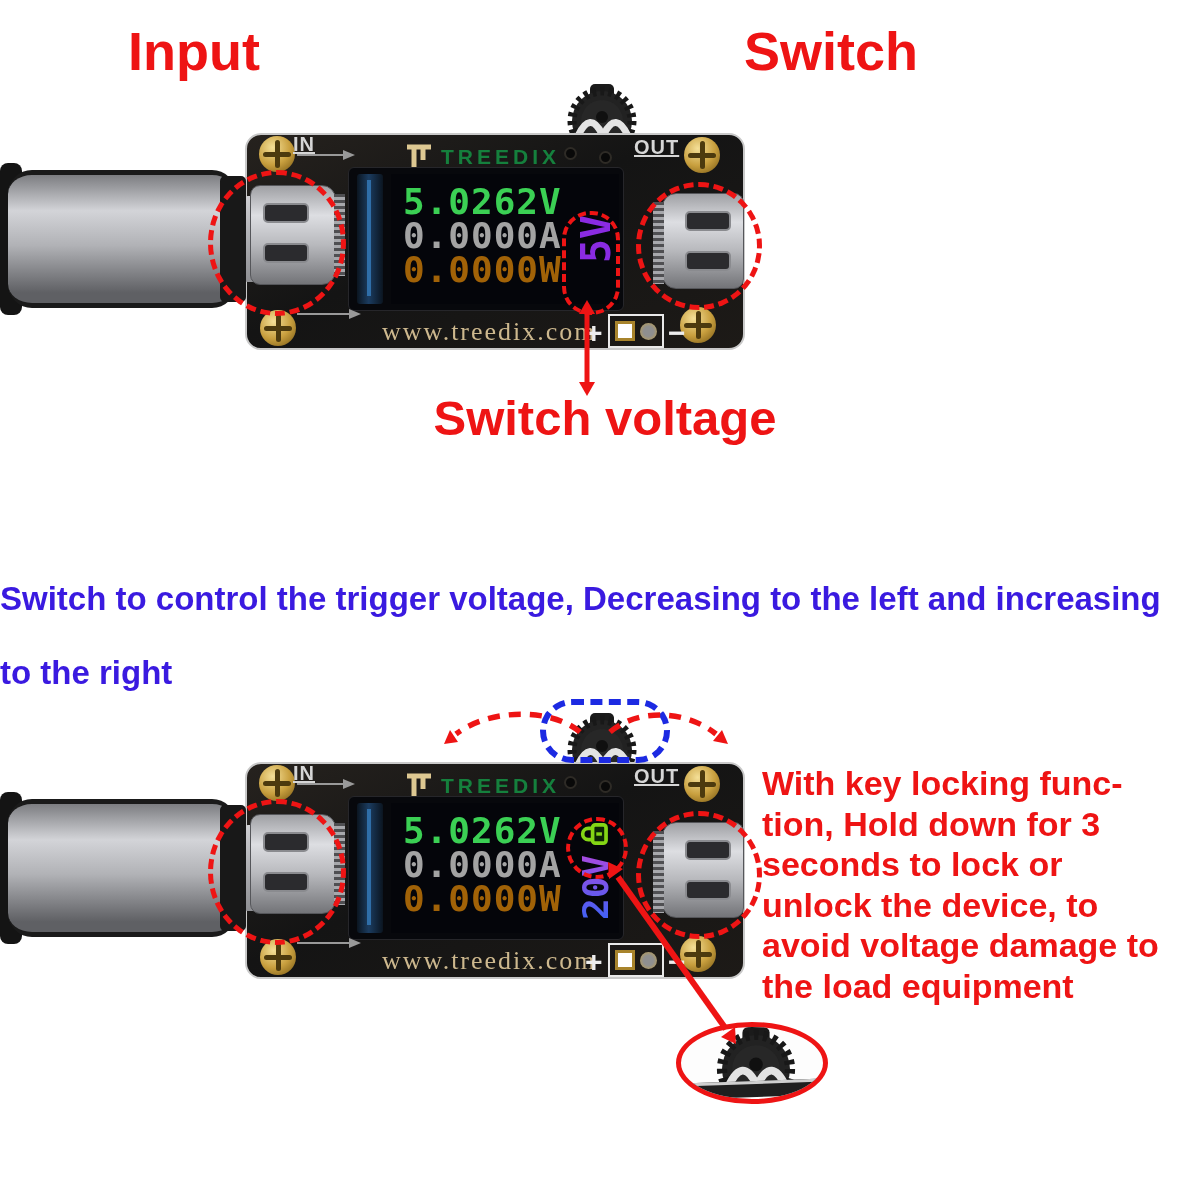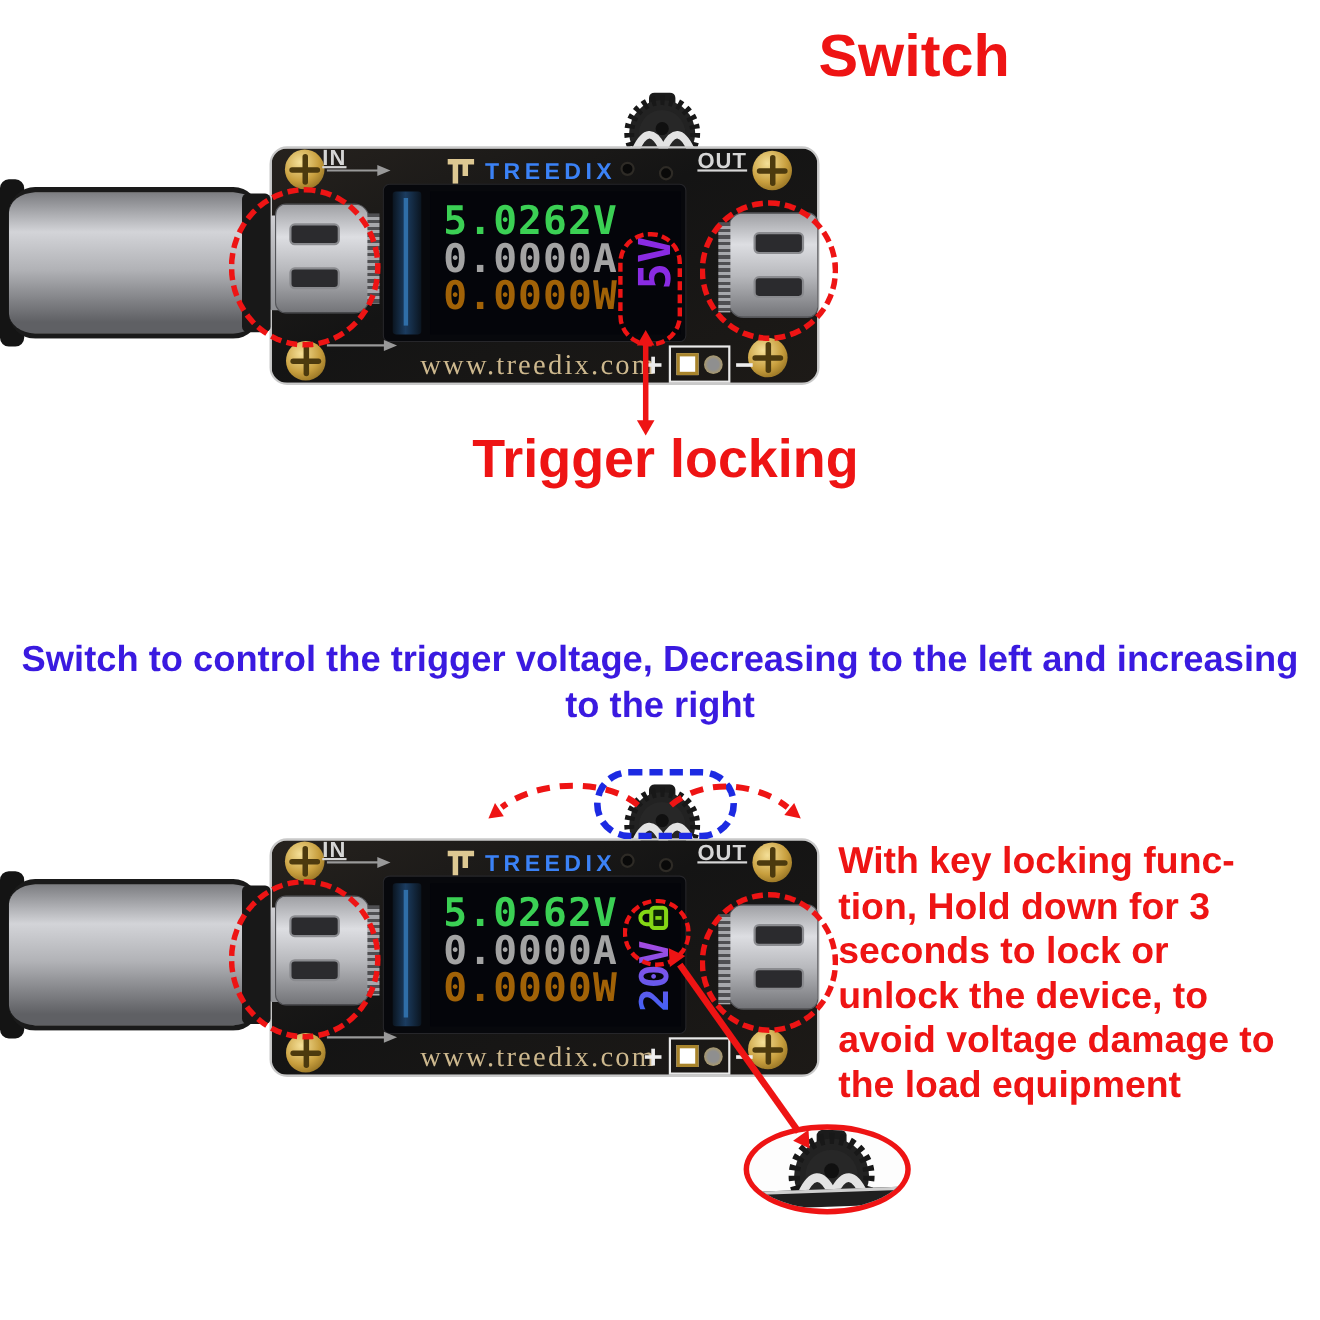--- a/index.html
+++ b/index.html
@@ -3,41 +3,41 @@
 <meta charset="utf-8">
 <style>
   html,body{margin:0;padding:0;background:#fff;}
   #page{position:relative;width:1200px;height:1200px;background:#fff;overflow:hidden;
         font-family:"Liberation Sans",sans-serif;}
 
   
   .big-title{position:absolute;font:700 54px/1 "Liberation Sans",sans-serif;color:#ee1414;}
   #trigger-label{position:absolute;left:300px;top:394px;width:610px;text-align:center;
                  font:700 49px/1 "Liberation Sans",sans-serif;color:#ee1414;}
-  .blue-note{position:absolute;left:0;width:1200px;text-align:center;
+  .blue-note{position:absolute;left:0;width:1200px;
              font:700 33px/1.1 "Liberation Sans",sans-serif;color:#3a1ae0;}
   #keylock-text{position:absolute;left:762px;top:763px;width:452px;
                 font:700 34px/40.5px "Liberation Sans",sans-serif;color:#ee1414;}
 
   
   .device{position:absolute;left:0;width:1200px;height:420px;}
   .gear-wrap{position:absolute;left:554px;top:84px;z-index:0;}
   .pcb{position:absolute;left:245px;top:133px;width:500px;height:217px;box-sizing:border-box;
        background:linear-gradient(155deg,#26221e,#141414 45%,#1d1a17);
        border:2px solid #c9c9c9;border-radius:16px;z-index:2;}
   .screw{position:absolute;width:36px;height:36px;border-radius:50%;z-index:3;
          background:radial-gradient(circle at 38% 32%,#f4df97,#c89f3e 52%,#7c5c16 95%);}
   .screw::before,.screw::after{content:"";position:absolute;background:#4c3a0e;border-radius:3px;}
   .screw::before{left:16px;top:4px;width:5px;height:28px;}
   .screw::after{top:16px;left:4px;height:5px;width:28px;}
 
   .silk{position:absolute;color:#d6d6d6;font:700 20px/1 "Liberation Sans",sans-serif;z-index:3;
         letter-spacing:1px;text-decoration:underline;}
   .brand{position:absolute;left:404px;top:142px;display:flex;align-items:center;gap:7px;z-index:3;}
-  .brand-text{color:#3b82f6;font:700 21px/1 "Liberation Sans",sans-serif;letter-spacing:4px;}
+  .brand-text{color:#15803d;font:700 21px/1 "Liberation Sans",sans-serif;letter-spacing:4px;}
   .hole{position:absolute;width:13px;height:13px;border-radius:50%;background:#090909;
         border:2px solid #2e2b26;box-sizing:border-box;z-index:3;}
 
   .display{position:absolute;left:348px;top:167px;width:276px;height:144px;z-index:3;
            background:#07080c;border-radius:6px;border:1px solid #26262a;box-sizing:border-box;}
   .ribbon{position:absolute;left:8px;top:6px;width:26px;height:130px;border-radius:3px;
           background:linear-gradient(90deg,#0b1520,#1b3c60 45%,#0b1520);}
   .ribbon::after{content:"";position:absolute;left:10px;top:6px;width:4px;height:116px;background:#2f6ea8;}
   .screen{position:absolute;left:42px;top:6px;width:228px;height:130px;background:#04050a;overflow:hidden;}
   .drow{position:absolute;left:12px;white-space:nowrap;
@@ -103,20 +103,21 @@
   #wheel-ellipse{position:absolute;left:676px;top:1022px;width:152px;height:82px;z-index:9;
                  border:5px solid #ee1414;border-radius:50%;background:#fdfdfd;overflow:hidden;box-sizing:border-box;}
   .closeup-bar{position:absolute;left:-6px;top:54px;width:160px;height:13px;background:#1f1f1f;
                border-top:3px solid #cfcfcf;transform:rotate(-2deg);}
 </style>
 </head>
 <body>
 
 <div id="page">
 
+  <div class="big-title" style="left:128px;top:24px">Input</div>
   <div class="big-title" style="left:744px;top:24px">Switch</div>
 
   <div class="device" style="top:0">
     <div class="gear-wrap">
       <svg width="96" height="60" viewBox="0 0 96 60">
         <rect x="36" y="0" width="24" height="16" rx="5" fill="#1b1b1b"></rect>
         <circle cx="48" cy="37" r="30" fill="#222"></circle>
         <circle cx="48" cy="37" r="30" fill="none" stroke="#181818" stroke-width="9" stroke-dasharray="4 4.2"></circle>
         <circle cx="48" cy="37" r="21" fill="#272727"></circle>
         <path d="M24 52 Q36 26 48 50" stroke="#e3e3e3" stroke-width="7" fill="none" stroke-linecap="round"></path>
@@ -188,24 +189,24 @@
   </div>
 
   <div class="red-dash" id="ell-in1"></div>
   <div class="red-dash" id="ell-out1"></div>
   <div class="red-dash thin" id="pill-5v"></div>
   <svg class="anno-svg" style="left:572px;top:298px" width="30" height="100" viewBox="0 0 30 100">
     <line x1="15" y1="12" x2="15" y2="88" stroke="#ee1414" stroke-width="5"></line>
     <polygon points="15,2 7,16 23,16" fill="#ee1414"></polygon>
     <polygon points="15,98 7,84 23,84" fill="#ee1414"></polygon>
   </svg>
-  <div id="trigger-label">Trigger locking</div>
+  <div id="trigger-label">Switch voltage</div>
 
   <div class="blue-note" style="top:581px">Switch to control the trigger voltage, Decreasing to the left and increasing</div>
-  <div class="blue-note" style="top:623px">to the right</div>
+  <div class="blue-note" style="top:655px">to the right</div>
 
   <div class="device" style="top:629px">
     <div class="gear-wrap">
       <svg width="96" height="60" viewBox="0 0 96 60">
         <rect x="36" y="0" width="24" height="16" rx="5" fill="#1b1b1b"></rect>
         <circle cx="48" cy="37" r="30" fill="#222"></circle>
         <circle cx="48" cy="37" r="30" fill="none" stroke="#181818" stroke-width="9" stroke-dasharray="4 4.2"></circle>
         <circle cx="48" cy="37" r="21" fill="#272727"></circle>
         <path d="M24 52 Q36 26 48 50" stroke="#e3e3e3" stroke-width="7" fill="none" stroke-linecap="round"></path>
         <path d="M50 50 Q62 26 74 52" stroke="#e3e3e3" stroke-width="7" fill="none" stroke-linecap="round"></path>

